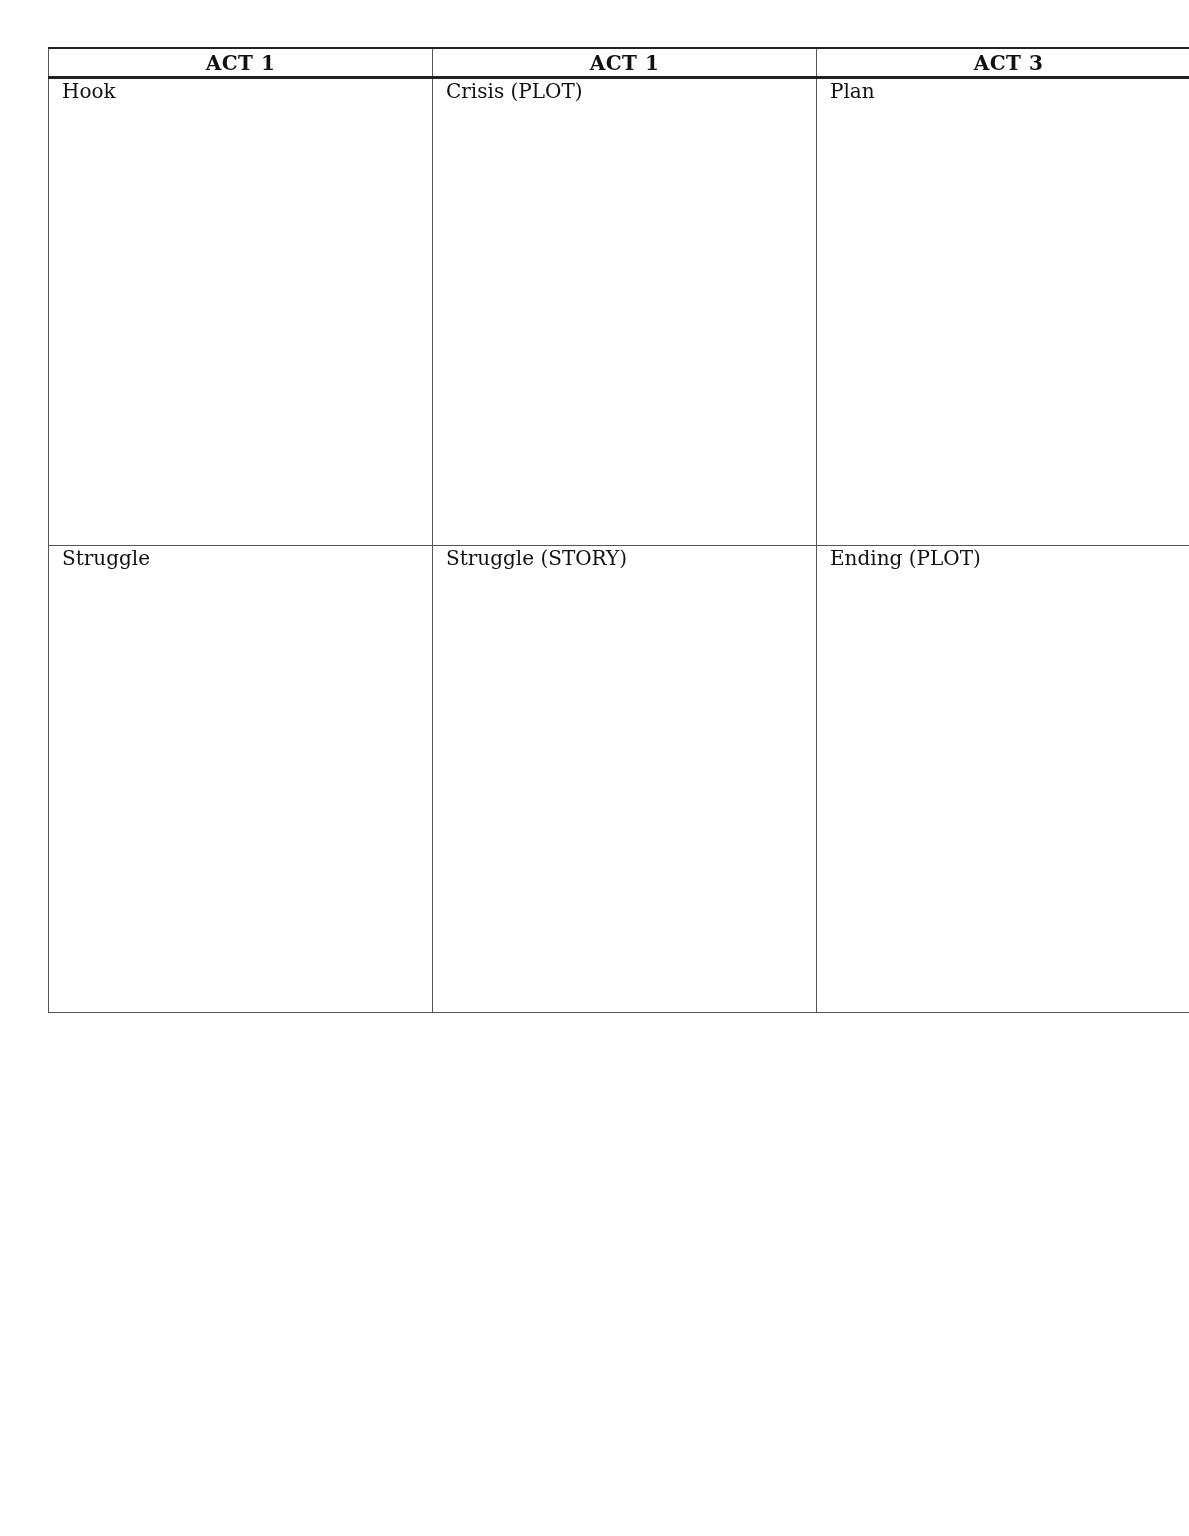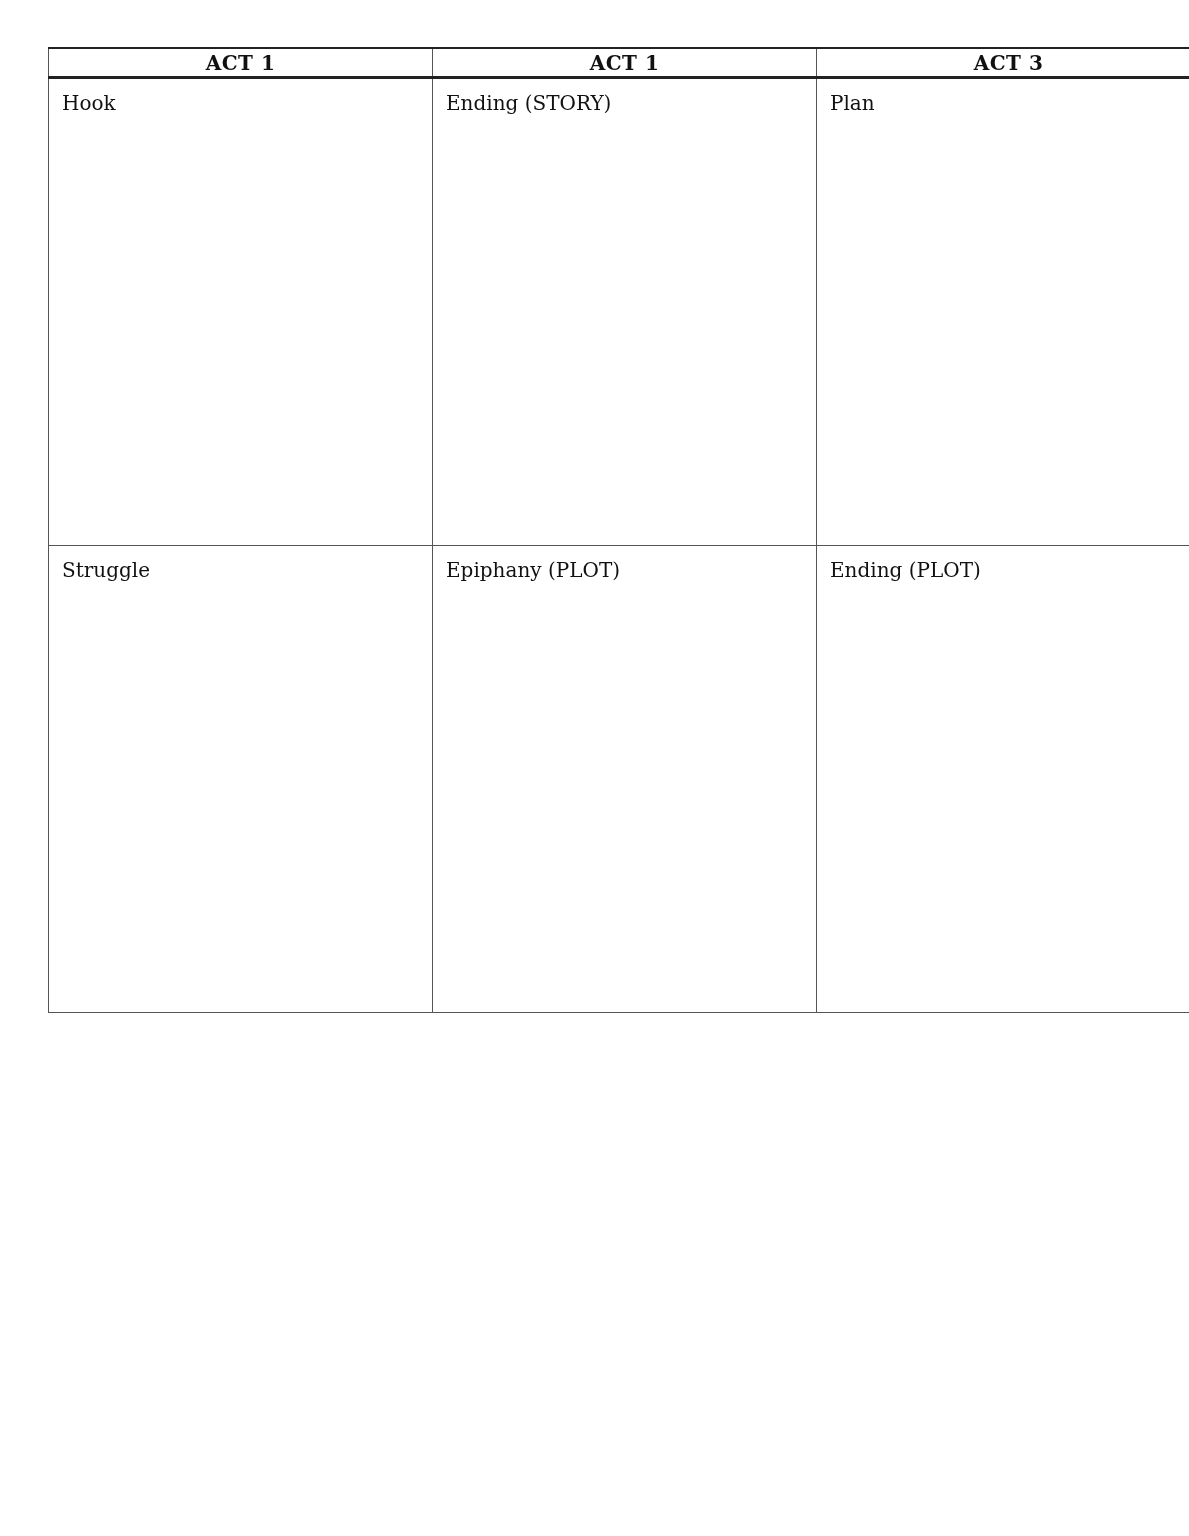--- a/index.html
+++ b/index.html
@@ -1,49 +1,49 @@
 <!DOCTYPE html>
 <html><head>
 <meta charset="utf-8">
 <style>
   html, body { margin:0; padding:0; background:#ffffff; }
   body { width:1189px; height:1536px; position:relative; font-family:"DejaVu Serif","Liberation Serif",serif; color:#111; }
   .tbl { position:absolute; left:48px; top:47px; width:1153px; border-collapse:collapse; table-layout:fixed; }
   .tbl th { font-weight:bold; font-size:20px; height:27px; padding:0; text-align:center; border-left:1px solid #555; border-right:1px solid #555; border-top:2px solid #222; border-bottom:3px solid #222; line-height:24px; letter-spacing:0.5px; }
   .tbl td { vertical-align:top; height:466px; border:1px solid #555; padding:0; font-size:20px; }
-  .tbl td .lbl { display:block; padding:12px 0 0 13px; line-height:24px; }
+  .tbl td .lbl { display:block; padding:0 0 0 13px; line-height:24px; }
 </style>
 </head>
 <body>
 
 <table class="tbl">
   <thead>
     <tr>
       <th>ACT 1</th>
       <th>ACT 1</th>
       <th>ACT 3</th>
     </tr>
   </thead>
   <tbody>
     <tr>
       <td>
           <span class="lbl">Hook</span>
         </td>
       <td>
-          <span class="lbl">Ending (STORY)</span>
+          <span class="lbl">Crisis (PLOT)</span>
         </td>
       <td>
           <span class="lbl">Plan</span>
         </td>
     </tr>
     <tr>
       <td>
           <span class="lbl">Struggle</span>
         </td>
       <td>
-          <span class="lbl">Epiphany (PLOT)</span>
+          <span class="lbl">Struggle (STORY)</span>
         </td>
       <td>
           <span class="lbl">Ending (PLOT)</span>
         </td>
     </tr>
   </tbody>
 </table>
 
 </body></html>

